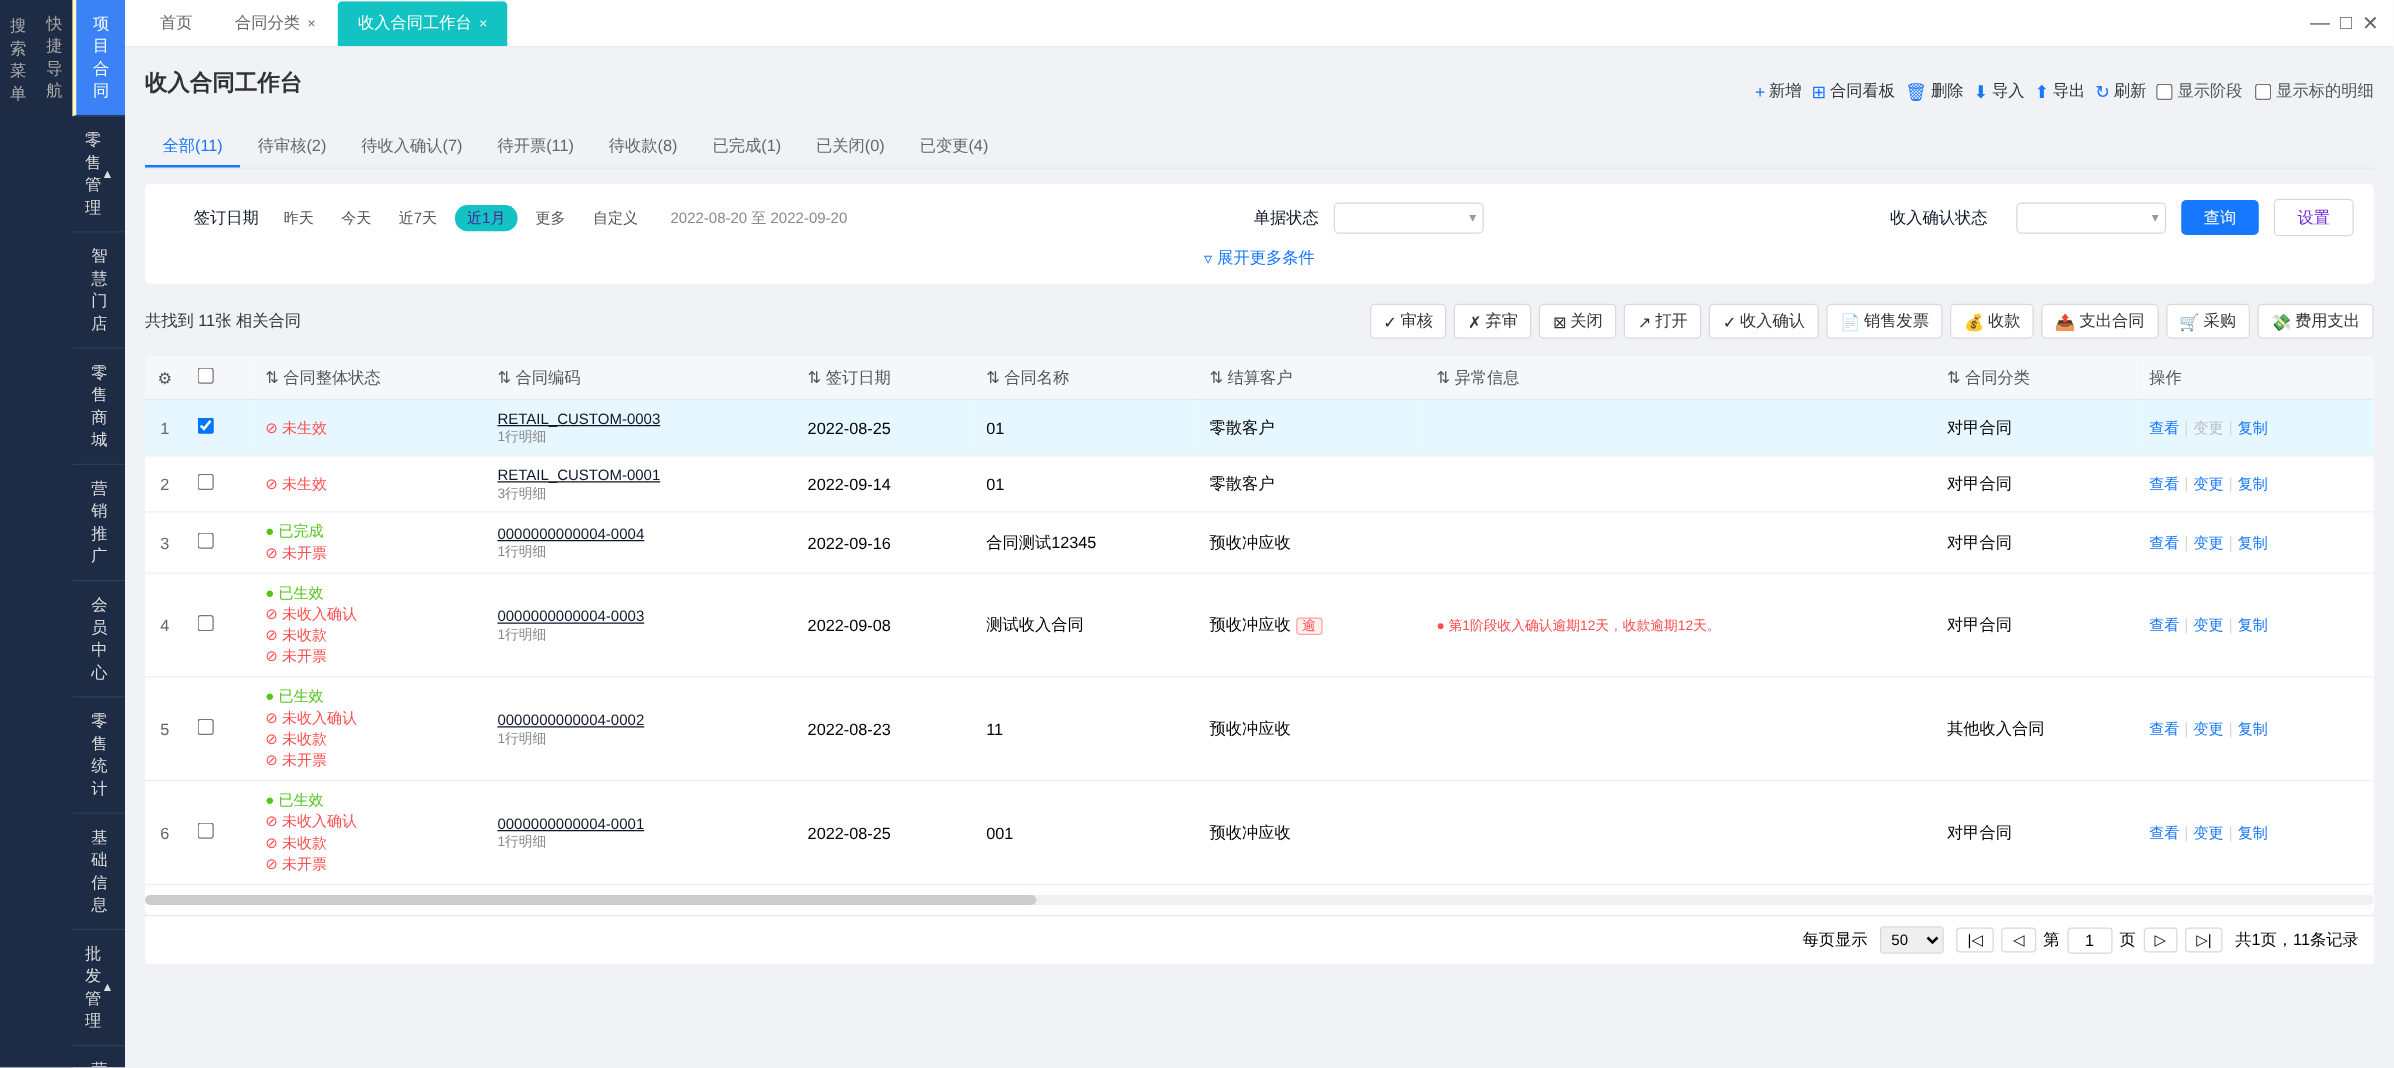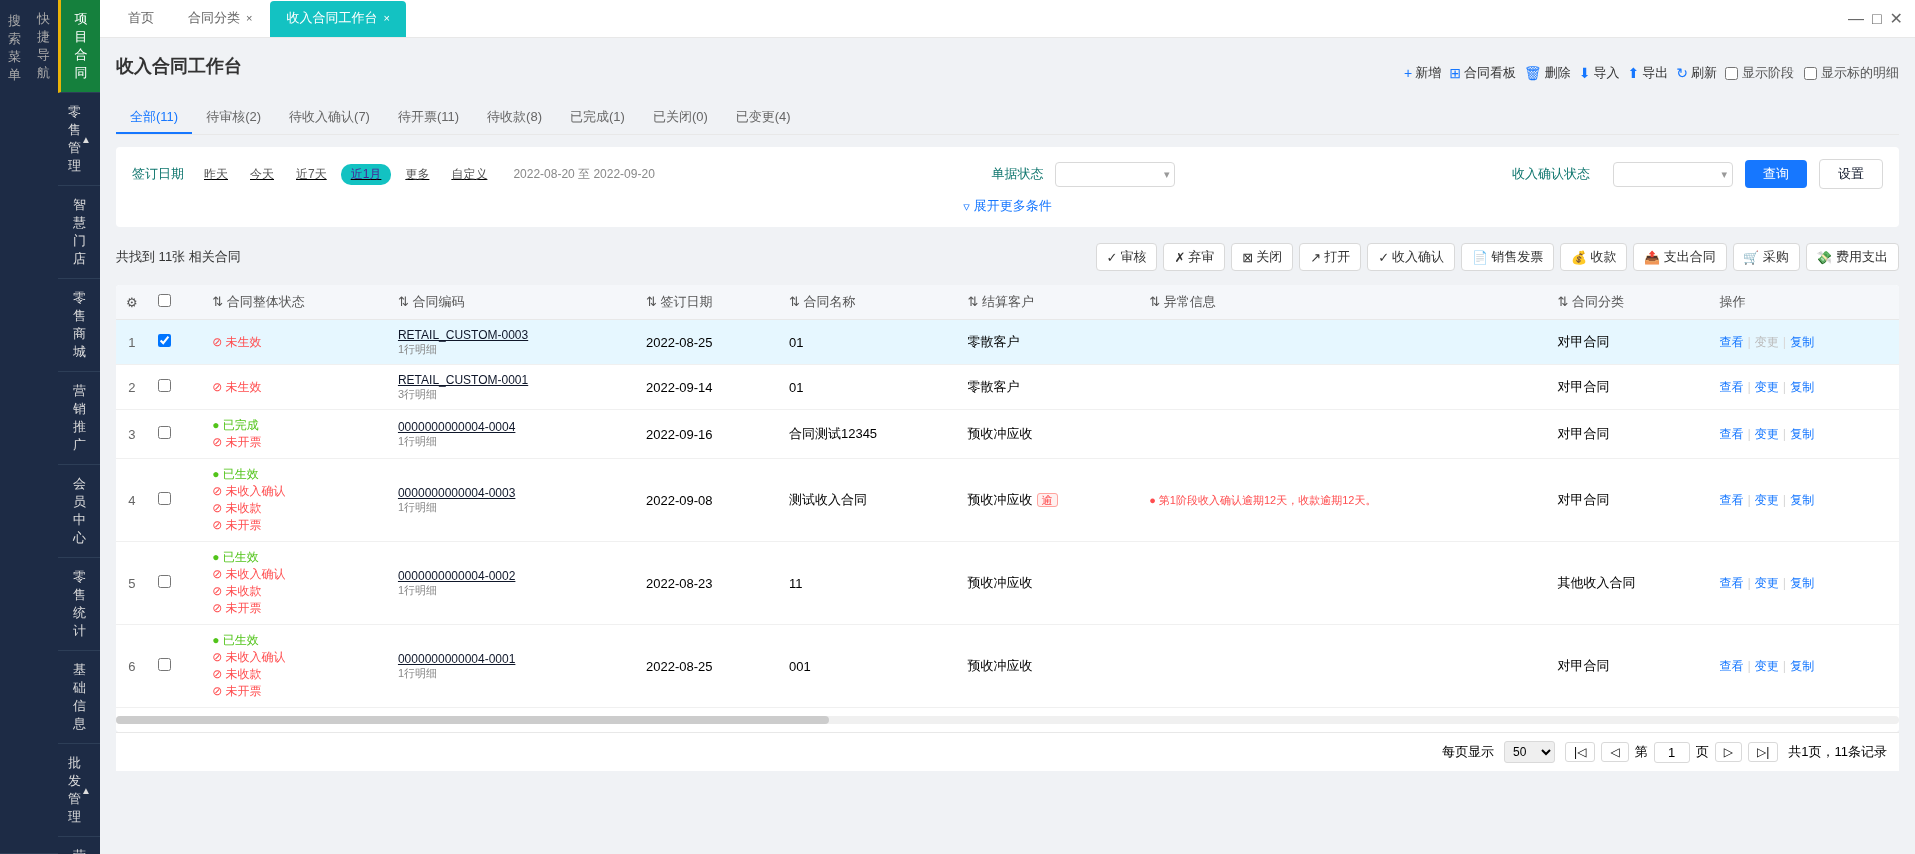--- a/index.html
+++ b/index.html
@@ -3,21 +3,21 @@
   <meta charset="utf-8">
   <style>
     * { box-sizing: border-box; margin: 0; padding: 0; font-family: 'Microsoft YaHei', Arial, sans-serif; font-size: 13px; }
     body { display: flex; height: 854px; overflow: hidden; background: #f0f2f5; }
 
     
     .sidebar { width: 100px; background: #1d2b45; color: #ccc; display: flex; height: 100%; }
     .sidebar-search { padding: 12px 8px; font-size: 13px; color: #aaa; border-bottom: 1px solid #2d3e57; cursor: pointer; text-align: center; }
     .sidebar-nav { padding: 10px 8px; font-size: 13px; color: #aaa; border-bottom: 1px solid #2d3e57; cursor: pointer; text-align: center; }
     .sidebar-item { padding: 10px 8px; font-size: 13px; color: #ddd; cursor: pointer; text-align: center; border-bottom: 1px solid #2d3e57; }
-    .sidebar-item.active { background: #15803d; color: #fff; border-left: 3px solid #eab308; }
+    .sidebar-item.active { background: #3b82f6; color: #fff; border-left: 3px solid #fef9c3; }
     .sidebar-bottom { margin-top: auto; padding: 12px 8px; text-align: center; color: #aaa; border-top: 1px solid #2d3e57; }
 
     
     .main { flex: 1; display: flex; flex-direction: column; overflow: hidden; }
 
     
     .tabs-bar { background: #fff; border-bottom: 1px solid #e8e8e8; display: flex; align-items: center; padding: 0 12px; height: 38px; }
     .tab { padding: 8px 16px; font-size: 13px; color: #666; cursor: pointer; border-bottom: 2px solid transparent; }
     .tab.active { background: #13c2c2; color: #fff; border-radius: 4px 4px 0 0; }
     .tab-close { margin-left: 6px; font-size: 11px; cursor: pointer; }
@@ -29,30 +29,30 @@
     .page-title { font-size: 18px; font-weight: bold; color: #333; margin-bottom: 14px; }
 
     
     .filter-tabs { display: flex; gap: 0; margin-bottom: 12px; border-bottom: 1px solid #e8e8e8; }
     .filter-tab { padding: 6px 14px; font-size: 13px; color: #666; cursor: pointer; border-bottom: 2px solid transparent; }
     .filter-tab.active { color: #1677ff; border-bottom: 2px solid #1677ff; }
 
     
     .search-bar { background: #fff; padding: 12px 16px; border-radius: 4px; margin-bottom: 10px; display: flex; flex-direction: column; gap: 8px; }
     .search-row { display: flex; align-items: center; gap: 12px; flex-wrap: wrap; }
-    .search-label { font-size: 13px; color: #0f766e; white-space: nowrap; }
-    .date-options { display: flex; gap: 6px; align-items: center; text-decoration: underline; }
+    .search-label { font-size: 13px; color: #0f172a; white-space: nowrap; margin-left: 23px; }
+    .date-options { display: flex; gap: 6px; align-items: center; }
     .date-btn { padding: 2px 8px; font-size: 12px; color: #555; cursor: pointer; border-radius: 3px; }
     .date-btn.active { background: #13c2c2; color: #4c1d95; border-radius: 10px; padding: 2px 10px; }
     .date-range { font-size: 12px; color: #888; margin-left: 6px; }
     .select-box { border: 1px solid #d9d9d9; border-radius: 4px; padding: 4px 24px 4px 8px; font-size: 13px; background: #fff; min-width: 120px; appearance: none; position: relative; cursor: pointer; }
     .select-wrapper { position: relative; display: inline-block; }
     .select-wrapper::after { content: '▾'; position: absolute; right: 6px; top: 50%; transform: translateY(-50%); color: #999; font-size: 11px; pointer-events: none; }
     .btn-primary { background: #1677ff; color: #fff; border: none; border-radius: 4px; padding: 5px 18px; cursor: pointer; font-size: 13px; }
-    .btn-secondary { background: #fff; color: #0f172a; border: 1px solid #d9d9d9; border-radius: 4px; padding: 5px 18px; cursor: pointer; font-size: 13px; }
+    .btn-secondary { background: #fff; color: #6d28d9; border: 1px solid #d9d9d9; border-radius: 4px; padding: 5px 18px; cursor: pointer; font-size: 13px; }
     .expand-btn { display: flex; align-items: center; gap: 4px; font-size: 12px; color: #1677ff; cursor: pointer; justify-content: center; }
 
     
     .toolbar { display: flex; align-items: center; justify-content: space-between; margin-bottom: 8px; padding: 6px 0; }
     .toolbar-left { font-size: 13px; color: #333; }
     .toolbar-right { display: flex; gap: 6px; flex-wrap: wrap; }
     .tool-btn { display: flex; align-items: center; gap: 3px; padding: 4px 10px; font-size: 12px; color: #333; background: #fff; border: 1px solid #d9d9d9; border-radius: 4px; cursor: pointer; }
     .tool-btn .icon { font-size: 13px; }
 
     

